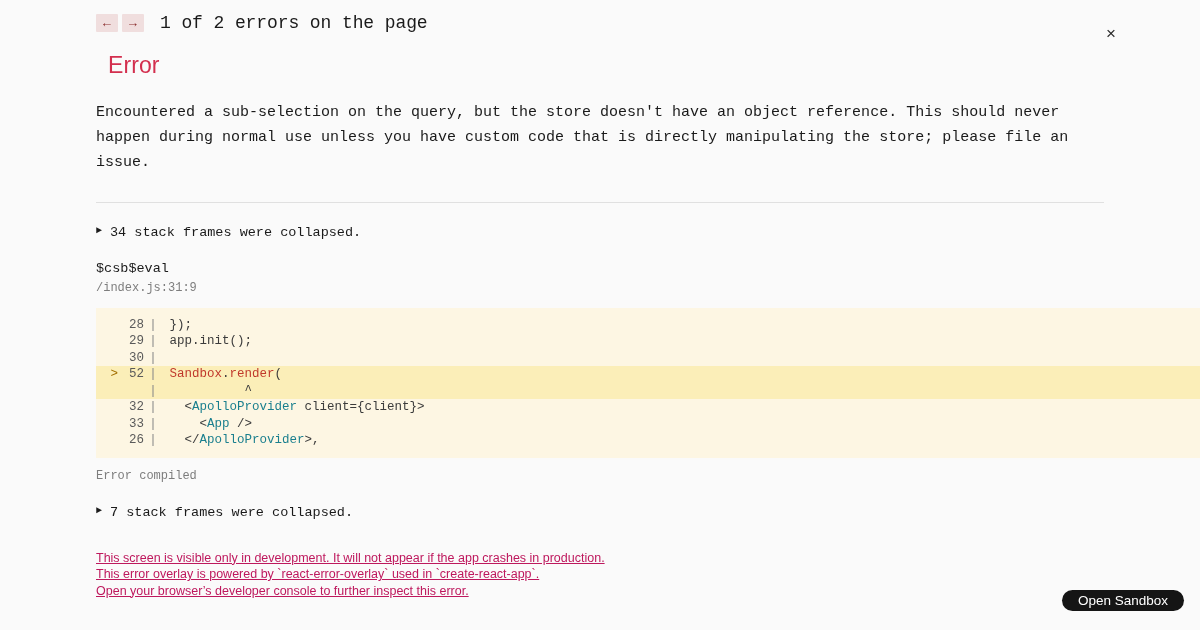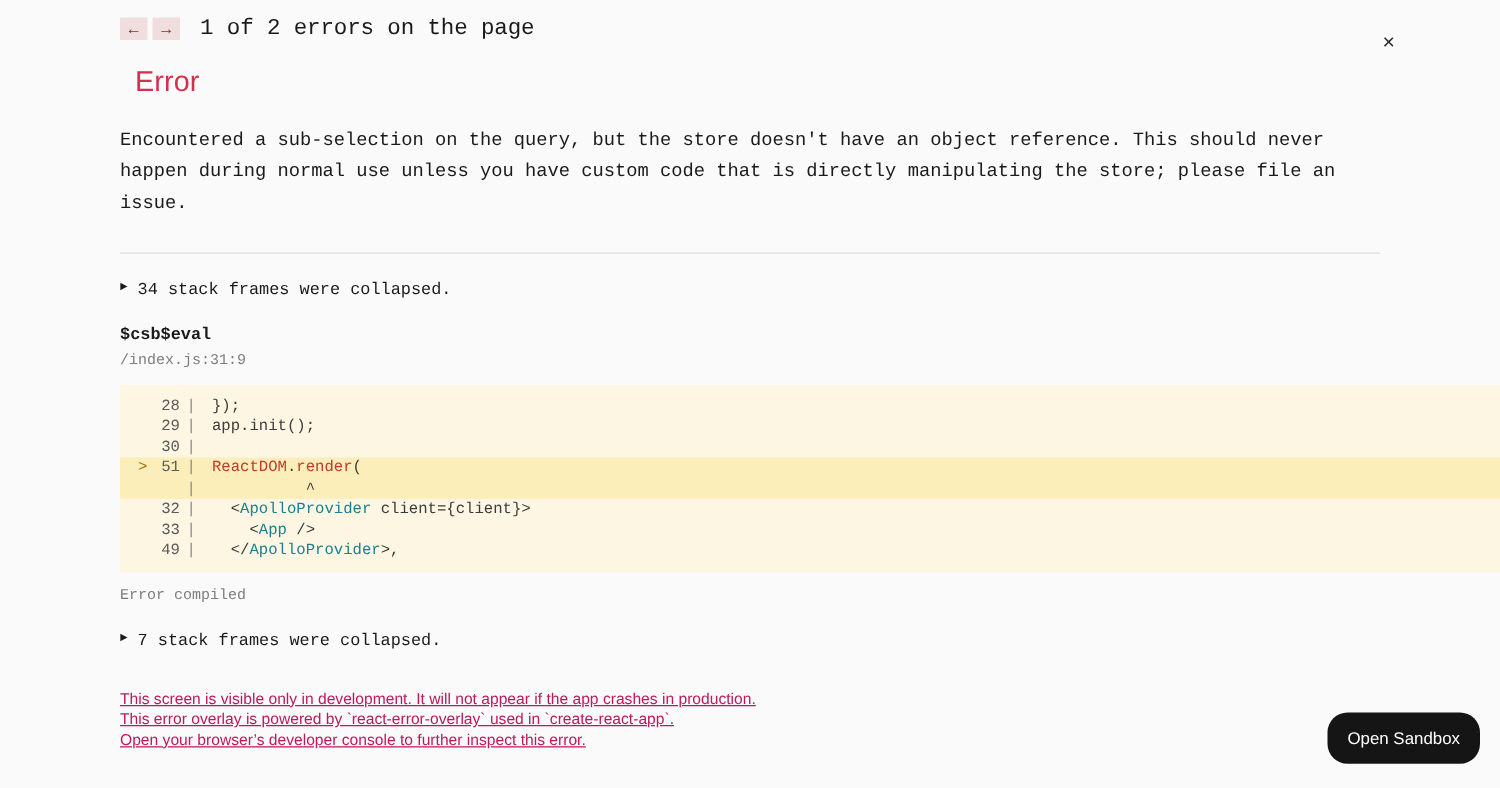--- a/index.html
+++ b/index.html
@@ -118,21 +118,20 @@
     line-height: 1;
     display: inline-block;
     transform: translateY(-1px);
   }
   
   .frame-fn {
     font-family: "Liberation Mono", monospace;
     font-size: 13.5px;
     color: #1a1a1a;
     margin-top: 21px;
-    font-weight: bold;
   }
   .frame-loc {
     font-family: "Liberation Mono", monospace;
     font-size: 12px;
     color: #7d7d7d;
     margin-top: 5px;
   }
   .code-block {
     background: #fdf6e3;
     margin-top: 13px;
@@ -196,21 +195,21 @@
   .open-sandbox {
     position: absolute;
     right: 16px;
     bottom: 19px;
     background: #151515;
     color: #ffffff;
     border: none;
     border-radius: 16px;
     font-family: "Liberation Sans", sans-serif;
     font-size: 13.5px;
-    padding: 14px 16px;
+    padding: 4px 16px;
     cursor: pointer;
     line-height: 1;
   }
 </style>
 </head>
 <body>
 
 <div class="overlay">
   <div class="content">
 
@@ -233,25 +232,25 @@
       <span>34 stack frames were collapsed.</span>
     </div>
 
     <div class="frame-fn">$csb$eval</div>
     <div class="frame-loc">/index.js:31:9</div>
 
     <div class="code-block" id="code-block">
         <div class="code-line"><span class="gutter-mark"></span><span class="lineno">28</span><span class="bar">|</span><span class="code-text"> });</span></div>
         <div class="code-line"><span class="gutter-mark"></span><span class="lineno">29</span><span class="bar">|</span><span class="code-text"> app.init();</span></div>
         <div class="code-line"><span class="gutter-mark"></span><span class="lineno">30</span><span class="bar">|</span><span class="code-text"></span></div>
-        <div class="code-line hl"><span class="gutter-mark">&gt;</span><span class="lineno">51</span><span class="bar">|</span><span class="code-text"> <span class="tok-cls">ReactDOM</span>.<span class="tok-cls">render</span>(</span></div>
+        <div class="code-line hl"><span class="gutter-mark">&gt;</span><span class="lineno">52</span><span class="bar">|</span><span class="code-text"> <span class="tok-cls">Sandbox</span>.<span class="tok-cls">render</span>(</span></div>
         <div class="code-line hl"><span class="gutter-mark"></span><span class="lineno"></span><span class="bar">|</span><span class="code-text">           ^</span></div>
         <div class="code-line"><span class="gutter-mark"></span><span class="lineno">32</span><span class="bar">|</span><span class="code-text">   &lt;<span class="tok-tag">ApolloProvider</span> client={client}&gt;</span></div>
         <div class="code-line"><span class="gutter-mark"></span><span class="lineno">33</span><span class="bar">|</span><span class="code-text">     &lt;<span class="tok-tag">App</span> /&gt;</span></div>
-        <div class="code-line"><span class="gutter-mark"></span><span class="lineno">49</span><span class="bar">|</span><span class="code-text">   &lt;/<span class="tok-tag">ApolloProvider</span>&gt;,</span></div>
+        <div class="code-line"><span class="gutter-mark"></span><span class="lineno">26</span><span class="bar">|</span><span class="code-text">   &lt;/<span class="tok-tag">ApolloProvider</span>&gt;,</span></div>
       </div>
 
     <a class="view-compiled">Error compiled</a>
 
     <div class="collapsed-row">
       <span class="tri">►</span>
       <span>7 stack frames were collapsed.</span>
     </div>
 
     <div class="footer-block">

